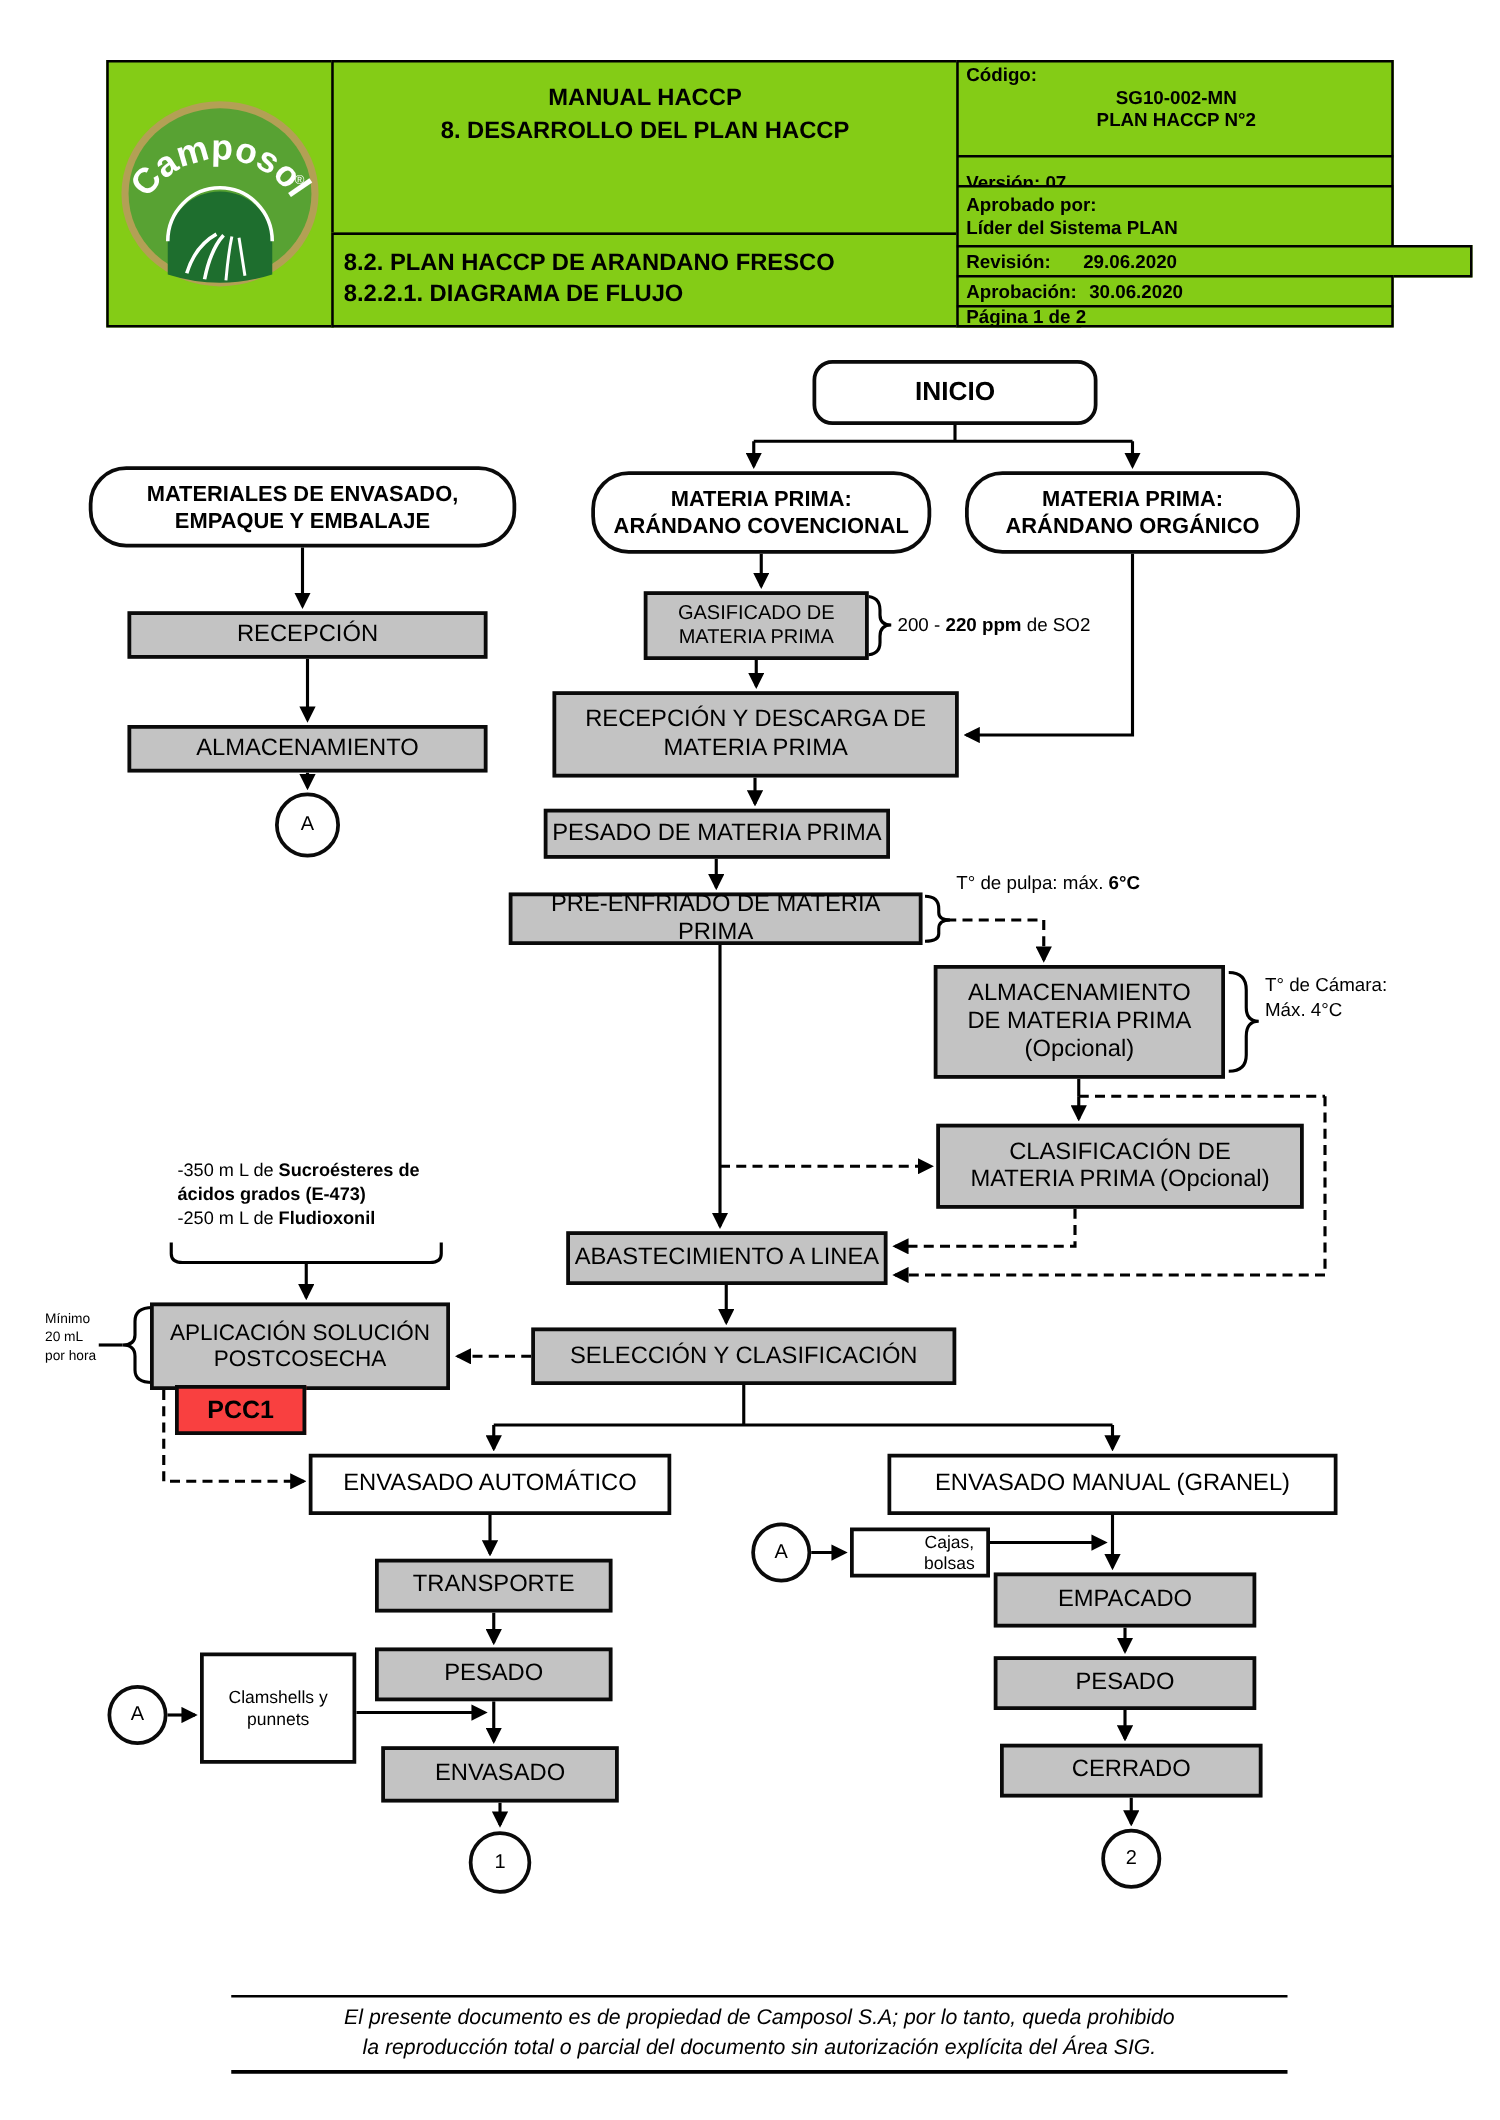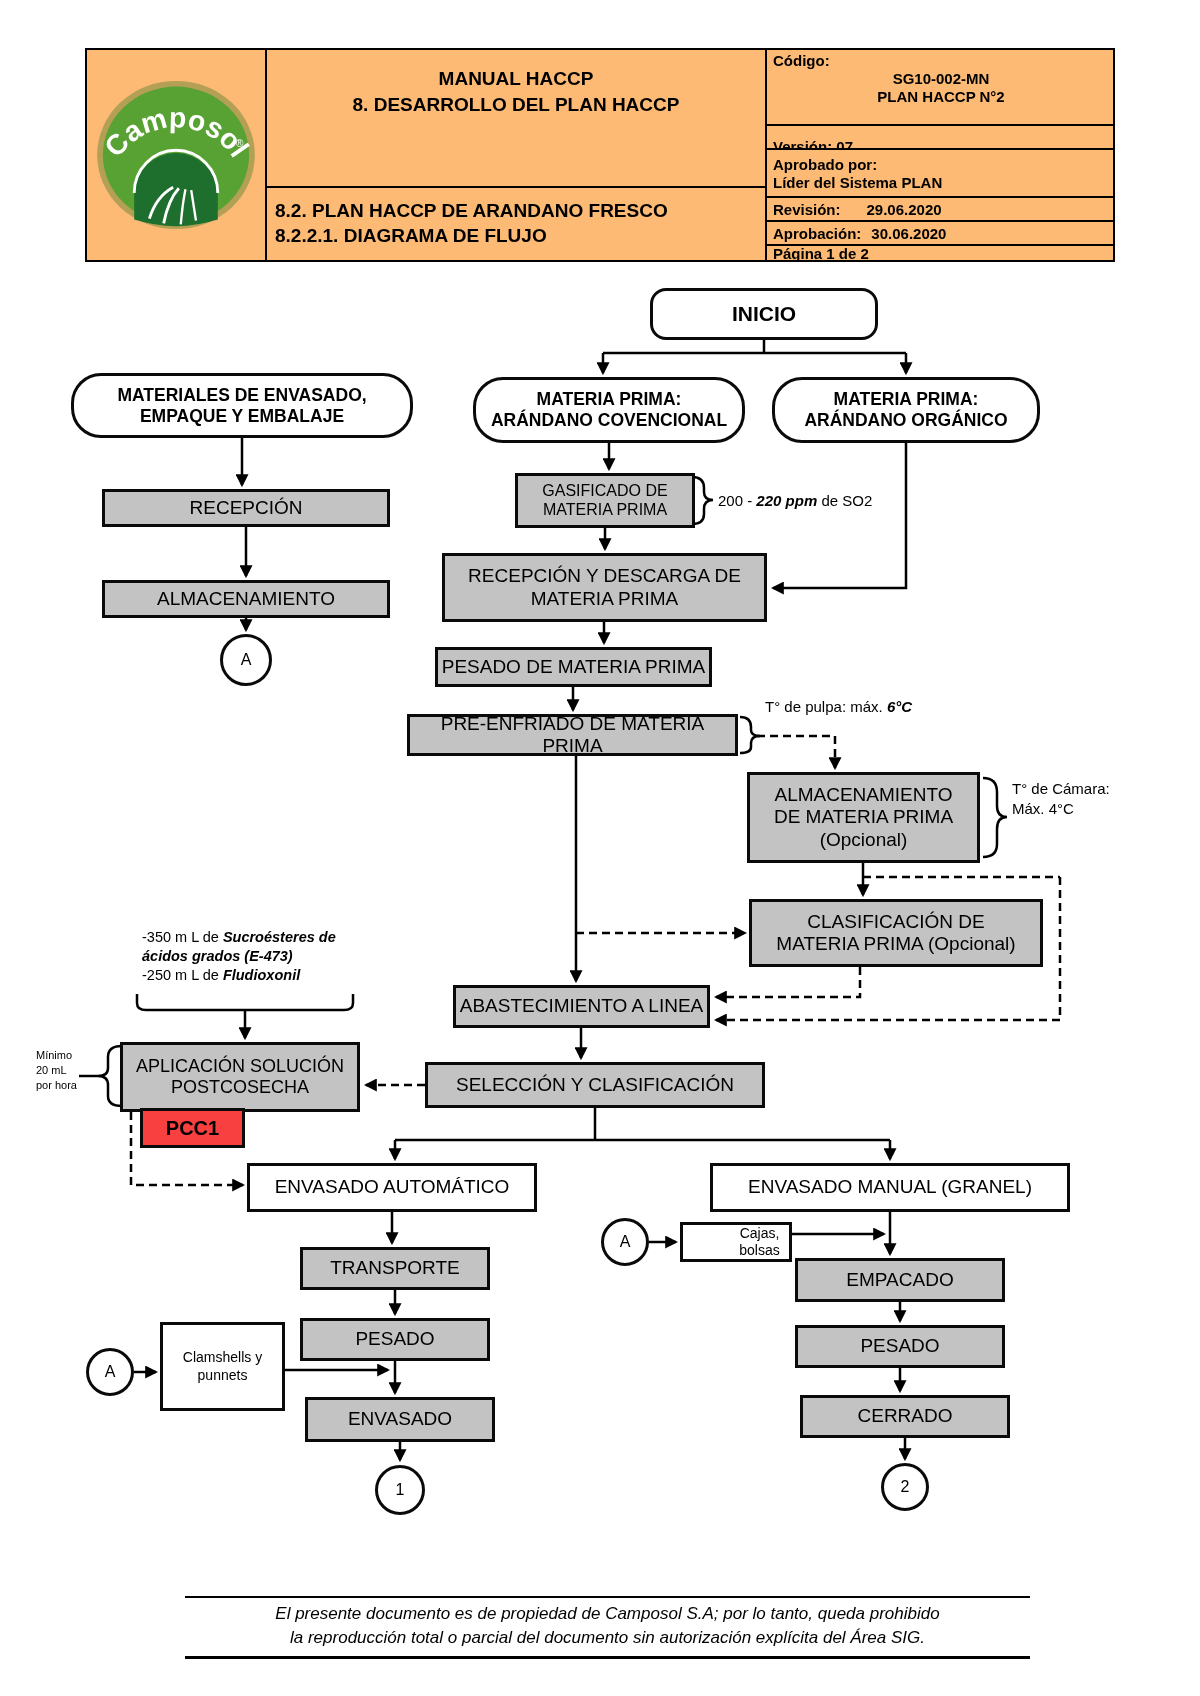--- a/index.html
+++ b/index.html
@@ -1,19 +1,19 @@
 <!DOCTYPE html>
 <html><head>
 <meta charset="utf-8">
 <style>
   html,body{margin:0;padding:0;background:#ffffff;}
   .canvas{position:relative;width:1200px;height:1696px;background:#fff;
           font-family:"Liberation Sans","DejaVu Sans",sans-serif;color:#000;overflow:hidden;}
   
-  .cell{position:absolute;border:2px solid #000;background:#fdba74;box-sizing:border-box;}
+  .cell{position:absolute;border:2px solid #000;background:#84cc16;box-sizing:border-box;}
   .hc{display:flex;flex-direction:column;}
   .htitle{align-items:center;padding-top:16px;font-weight:700;font-size:19px;line-height:1.35;text-align:center;}
   .hsub{justify-content:center;padding-left:8px;font-weight:700;font-size:19px;line-height:1.3;text-align:left;}
   .meta{font-weight:700;font-size:15px;line-height:1.2;padding:2px 4px 0 6px;}
   .meta .ctr{align-self:center;text-align:center;}
   .metarow{display:flex;gap:26px;}
   .metarow2{display:flex;gap:10px;}
   
   .box{position:absolute;border:3px solid #0a0a0a;background:#fff;box-sizing:border-box;
        display:flex;flex-direction:column;align-items:center;justify-content:center;
@@ -23,21 +23,21 @@
   .rounded{border-radius:16px;}
   .circle{border-radius:50%;font-size:16px;}
   .small{font-size:14px;line-height:1.25;}
   .fs16{font-size:16px;}
   .fs17{font-size:17.5px;}
   .fs21{font-size:21px;}
   .pcc{position:absolute;background:#f94040;border:3px solid #0a0a0a;color:#000000;font-weight:700;
        font-size:20px;display:flex;align-items:center;justify-content:center;box-sizing:border-box;z-index:3;}
   svg.connectors{position:absolute;left:0;top:0;z-index:1;}
   .annot{position:absolute;font-size:15px;line-height:1.3;white-space:nowrap;z-index:2;}
-  .bi{font-weight:700;font-style:italic;}
+  .bi{font-weight:700;}
   .tiny{font-size:11px;line-height:1.35;}
   .footer{position:absolute;left:185px;top:1596px;width:845px;border-top:2px solid #000;
           border-bottom:3px solid #000;padding:4px 0 6px;text-align:center;font-style:italic;
           font-size:17px;line-height:1.4;}
   .lblline{display:block;}
 </style>
 </head>
 <body>
 
 <div class="canvas">
@@ -78,21 +78,21 @@
     <span class="ctr">SG10-002-MN</span>
     <span class="ctr">PLAN HACCP N°2</span>
   </div>
   <div class="cell hc meta" style="left:765px;top:124px;width:350px;height:44px;justify-content:center;">
     <span>Versión: 07</span>
   </div>
   <div class="cell hc meta" style="left:765px;top:148px;width:350px;height:50px;justify-content:center;">
     <span>Aprobado por:</span>
     <span>Líder del Sistema PLAN</span>
   </div>
-  <div class="cell hc meta" style="left:765px;top:196px;width:350px;height:26px;justify-content:center;">
+  <div class="cell hc meta" style="left:765px;top:196px;width:413px;height:26px;justify-content:center;">
     <span class="metarow">
       <span>Revisión:</span>
       <span>29.06.2020</span>
     </span>
   </div>
   <div class="cell hc meta" style="left:765px;top:220px;width:350px;height:26px;justify-content:center;">
     <span class="metarow2">
       <span>Aprobación:</span>
       <span>30.06.2020</span>
     </span>

